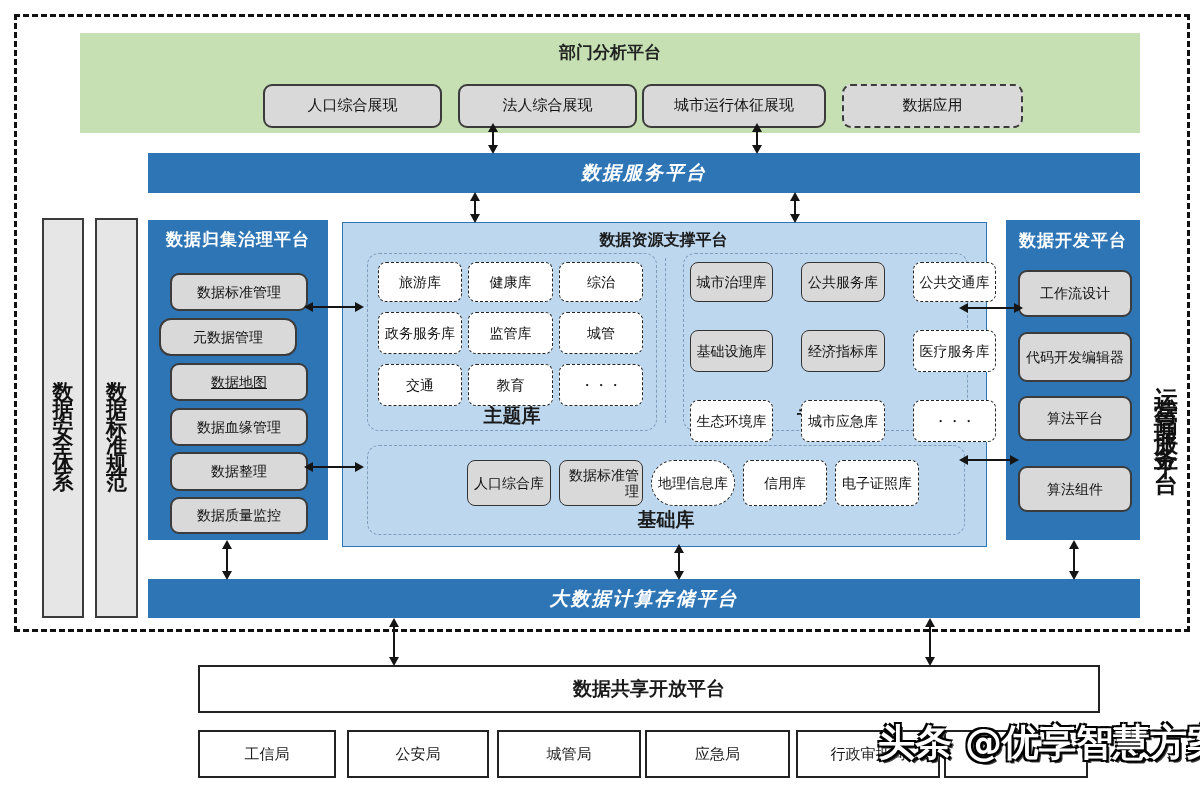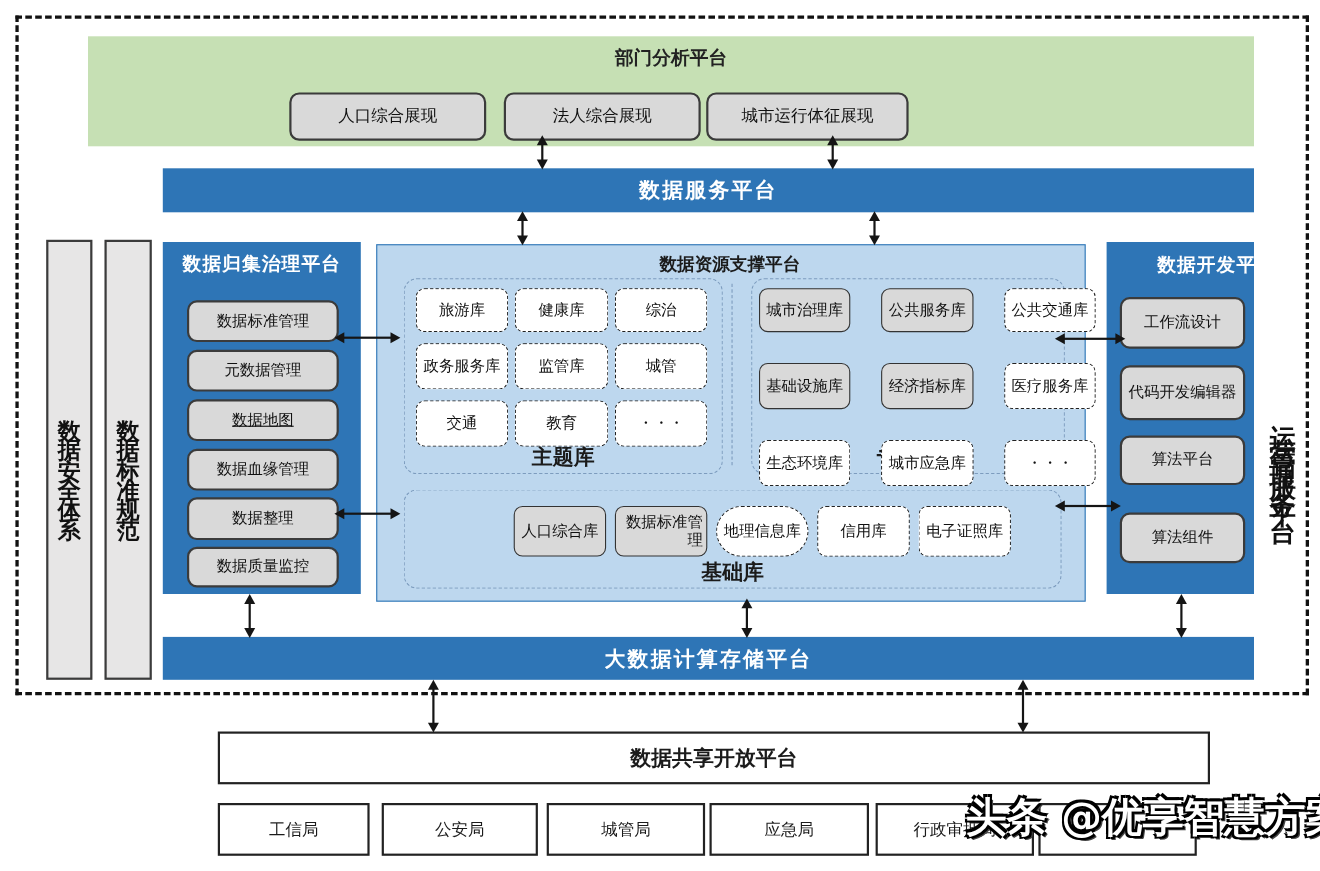--- a/index.html
+++ b/index.html
@@ -15,21 +15,21 @@
   
   .green-box{left:80px;top:33px;width:1060px;height:100px;background:var(--green,#c6e0b4);}
   .green-title{left:80px;top:40px;width:1060px;height:24px;font-size:17px;font-weight:bold;color:#222;}
 
   
   .gbtn{background:var(--gray-fill,#d9d9d9);border:2px solid #3b3b3b;border-radius:9px;font-size:15px;color:#111;line-height:1.15;}
   .gbtn.dashed{border-style:dashed;}
 
   
   .blue{background:var(--blue,#2e75b6);color:#fff;}
-  .bar-text{font-size:19px;font-weight:bold;letter-spacing:2px;}
+  .bar-text{font-size:19px;font-weight:bold;letter-spacing:2px;font-style:italic;}
   .panel-title{font-size:17px;font-weight:bold;color:#fff;letter-spacing:1px;}
 
   
   .vbar{background:var(--bar-gray,#e7e6e6);border:2px solid #3b3b3b;}
   .vtext{writing-mode:vertical-rl;text-orientation:upright;font-size:21px;font-weight:bold;color:#111;letter-spacing:18px;}
   .ops-text{writing-mode:vertical-rl;text-orientation:upright;font-size:24px;font-weight:bold;color:#111;letter-spacing:12px;}
 
   
   .resource-box{left:342px;top:222px;width:643px;height:323px;background:var(--light-blue,#bdd7ee);border:1px solid var(--blue,#2e75b6);}
   .resource-title{left:342px;top:229px;width:643px;height:22px;font-size:16px;font-weight:bold;color:#1b1b1b;}
@@ -65,34 +65,35 @@
 
 <div id="canvas">
 
   <div class="abs outer-frame"></div>
 
   <div class="abs green-box"></div>
   <div class="abs center green-title">部门分析平台</div>
   <div class="abs center gbtn" style="left:263px;top:84px;width:175px;height:40px;">人口综合展现</div>
   <div class="abs center gbtn" style="left:458px;top:84px;width:175px;height:40px;">法人综合展现</div>
   <div class="abs center gbtn" style="left:642px;top:84px;width:180px;height:40px;">城市运行体征展现</div>
+  <div class="abs center gbtn dashed" style="left:842px;top:84px;width:177px;height:40px;">数据应用</div>
 
   <div class="abs center blue bar-text" style="left:148px;top:153px;width:992px;height:40px;">数据服务平台</div>
 
   <div class="abs center vbar" style="left:42px;top:218px;width:42px;height:400px;box-sizing:border-box;">
     <span class="vtext">数据安全体系</span>
   </div>
   <div class="abs center vbar" style="left:95px;top:218px;width:43px;height:400px;box-sizing:border-box;">
     <span class="vtext">数据标准规范</span>
   </div>
 
   <div class="abs blue" style="left:148px;top:220px;width:180px;height:320px;"></div>
   <div class="abs center panel-title" style="left:148px;top:227px;width:180px;height:24px;">数据归集治理平台</div>
   <div class="abs center gbtn" style="left:170px;top:273px;width:134px;height:34px;font-size:14px;">数据标准管理</div>
-  <div class="abs center gbtn" style="left:170px;top:318px;width:134px;height:34px;font-size:14px;">元数据管理</div>
+  <div class="abs center gbtn" style="left:159px;top:318px;width:134px;height:34px;font-size:14px;border-radius:12px;">元数据管理</div>
   <div class="abs center gbtn" style="left:170px;top:363px;width:134px;height:34px;font-size:14px;text-decoration:underline;">数据地图</div>
   <div class="abs center gbtn" style="left:170px;top:408px;width:134px;height:34px;font-size:14px;">数据血缘管理</div>
   <div class="abs center gbtn" style="left:170px;top:452px;width:134px;height:35px;font-size:14px;">数据整理</div>
   <div class="abs center gbtn" style="left:170px;top:497px;width:134px;height:33px;font-size:14px;">数据质量监控</div>
 
   <div class="abs resource-box"></div>
   <div class="abs center resource-title">数据资源支撑平台</div>
 
   <div class="abs group" style="left:367px;top:253px;width:288px;height:176px;">
     <div class="group-label">主题库</div>
@@ -131,21 +132,21 @@
   </div>
   <div class="abs" style="left:367px;top:460px;width:596px;display:flex;justify-content:center;gap:8px;padding-left:28px;">
     <div class="center sbox" style="width:84px;height:46px;">人口综合库</div>
     <div class="center sbox" style="width:84px;height:46px;">数据标准管理</div>
     <div class="center dbox" style="width:84px;height:46px;border-radius:23px;">地理信息库</div>
     <div class="center dbox" style="width:84px;height:46px;">信用库</div>
     <div class="center dbox" style="width:84px;height:46px;">电子证照库</div>
   </div>
 
   <div class="abs blue" style="left:1006px;top:220px;width:134px;height:320px;"></div>
-  <div class="abs center panel-title" style="left:1006px;top:228px;width:134px;height:24px;padding-left:33px;">数据开发平台</div>
+  <div class="abs center panel-title" style="left:1006px;top:228px;width:134px;height:24px;">数据开发平台</div>
   <div class="abs center gbtn" style="left:1018px;top:270px;width:110px;height:43px;font-size:14px;">工作流设计</div>
   <div class="abs center gbtn" style="left:1018px;top:332px;width:110px;height:46px;font-size:14px;">代码开发编辑器</div>
   <div class="abs center gbtn" style="left:1018px;top:396px;width:110px;height:41px;font-size:14px;">算法平台</div>
   <div class="abs center gbtn" style="left:1018px;top:466px;width:110px;height:42px;font-size:14px;">算法组件</div>
 
   <div class="abs center" style="left:1144px;top:250px;width:44px;height:330px;">
     <span class="ops-text">运营管理服务平台</span>
   </div>
 
   <div class="abs center blue bar-text" style="left:148px;top:579px;width:992px;height:39px;">大数据计算存储平台</div>

